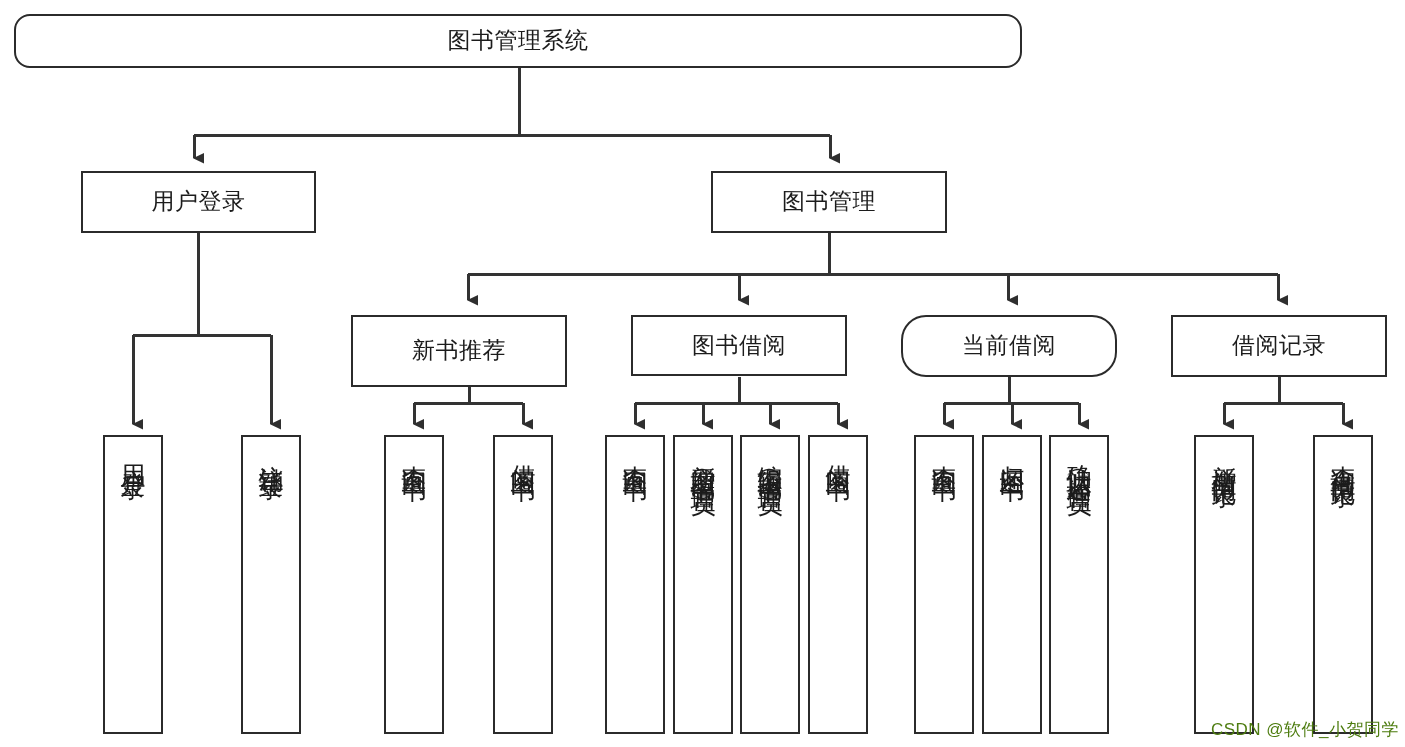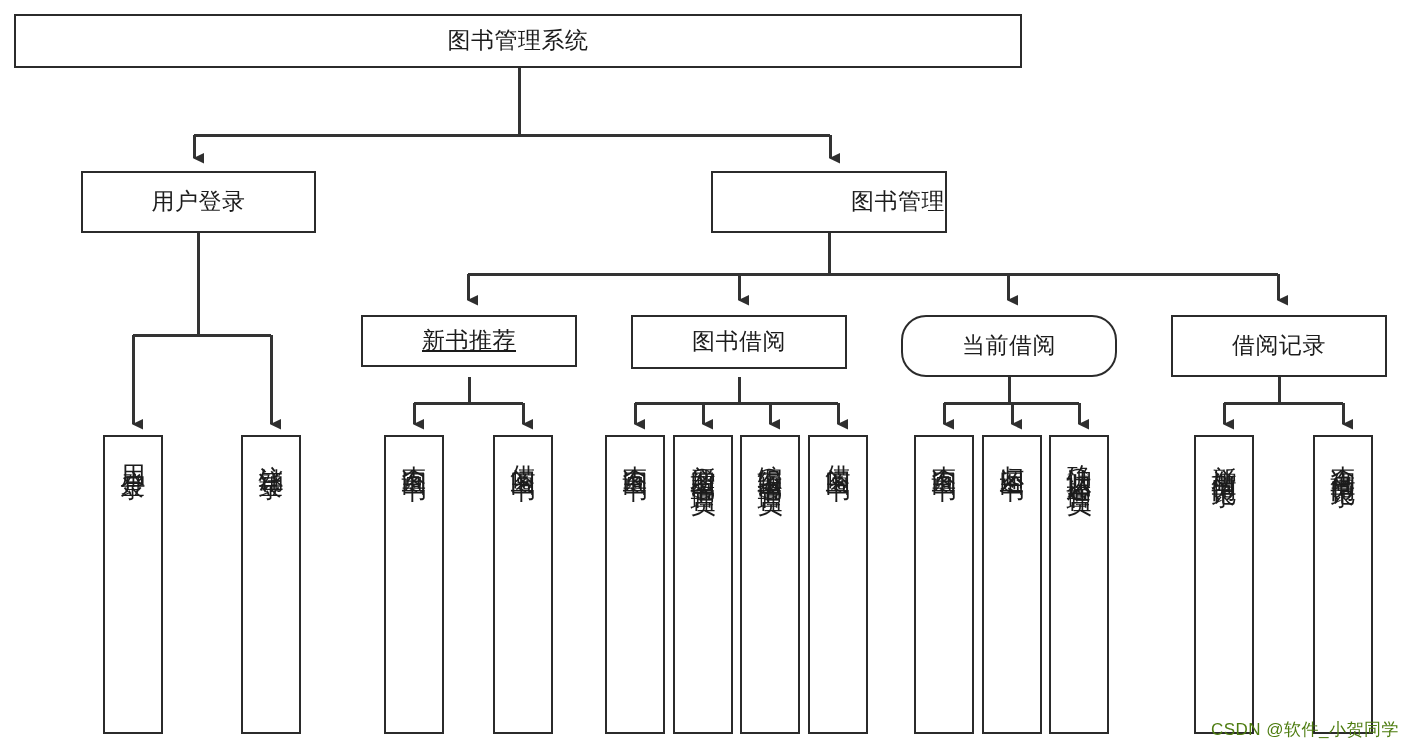--- a/index.html
+++ b/index.html
@@ -114,37 +114,37 @@
       <path d="M1079,403 L1079,424" marker-end="url(#arw)"></path>
 
       <path d="M1279,377 L1279,403"></path>
       <path d="M1224,403 L1343,403"></path>
       <path d="M1224,403 L1224,424" marker-end="url(#arw)"></path>
       <path d="M1343,403 L1343,424" marker-end="url(#arw)"></path>
 
     </g>
   </svg>
 
-  <div class="node h-node" id="node-root" style="left:14px;top:14px;width:1008px;height:54px;">
+  <div class="node h-node" id="node-root" style="left:14px;top:14px;width:1008px;height:54px;border-radius:16px;">
     <span class="lbl">图书管理系统</span>
   </div>
 
   <div class="node h-node" style="left:81px;top:171px;width:235px;height:62px;">
     <span class="lbl">用户登录</span>
   </div>
 
-  <div class="node h-node" style="left:711px;top:171px;width:236px;height:62px;justify-content:flex-end;">
+  <div class="node h-node" style="left:711px;top:171px;width:236px;height:62px;">
     <span class="lbl">图书管理</span>
   </div>
 
-  <div class="node h-node" style="left:361px;top:315px;width:216px;height:52px;text-decoration:underline;">
+  <div class="node h-node" style="left:351px;top:315px;width:216px;height:72px;">
     <span class="lbl">新书推荐</span>
   </div>
 
-  <div class="node h-node" style="left:631px;top:315px;width:216px;height:54px;">
+  <div class="node h-node" style="left:631px;top:315px;width:216px;height:61px;">
     <span class="lbl">图书借阅</span>
   </div>
 
   <div class="node h-node" style="left:901px;top:315px;width:216px;height:62px;border-radius:25px;">
     <span class="lbl">当前借阅</span>
   </div>
 
   <div class="node h-node" style="left:1171px;top:315px;width:216px;height:62px;">
     <span class="lbl">借阅记录</span>
   </div>

